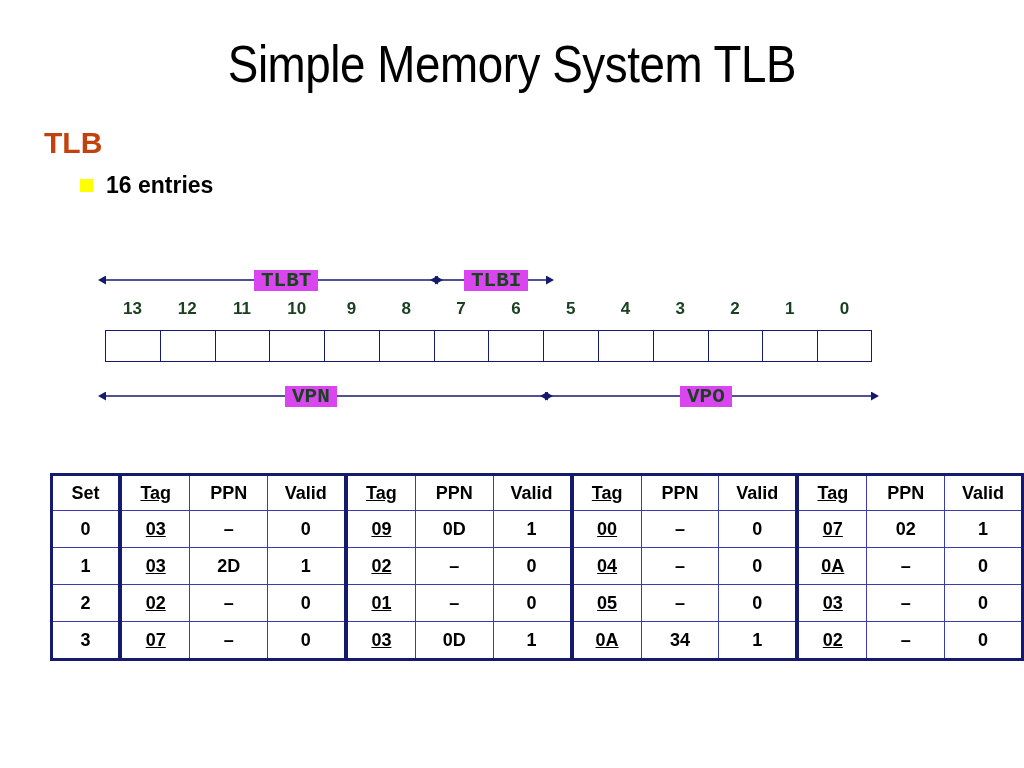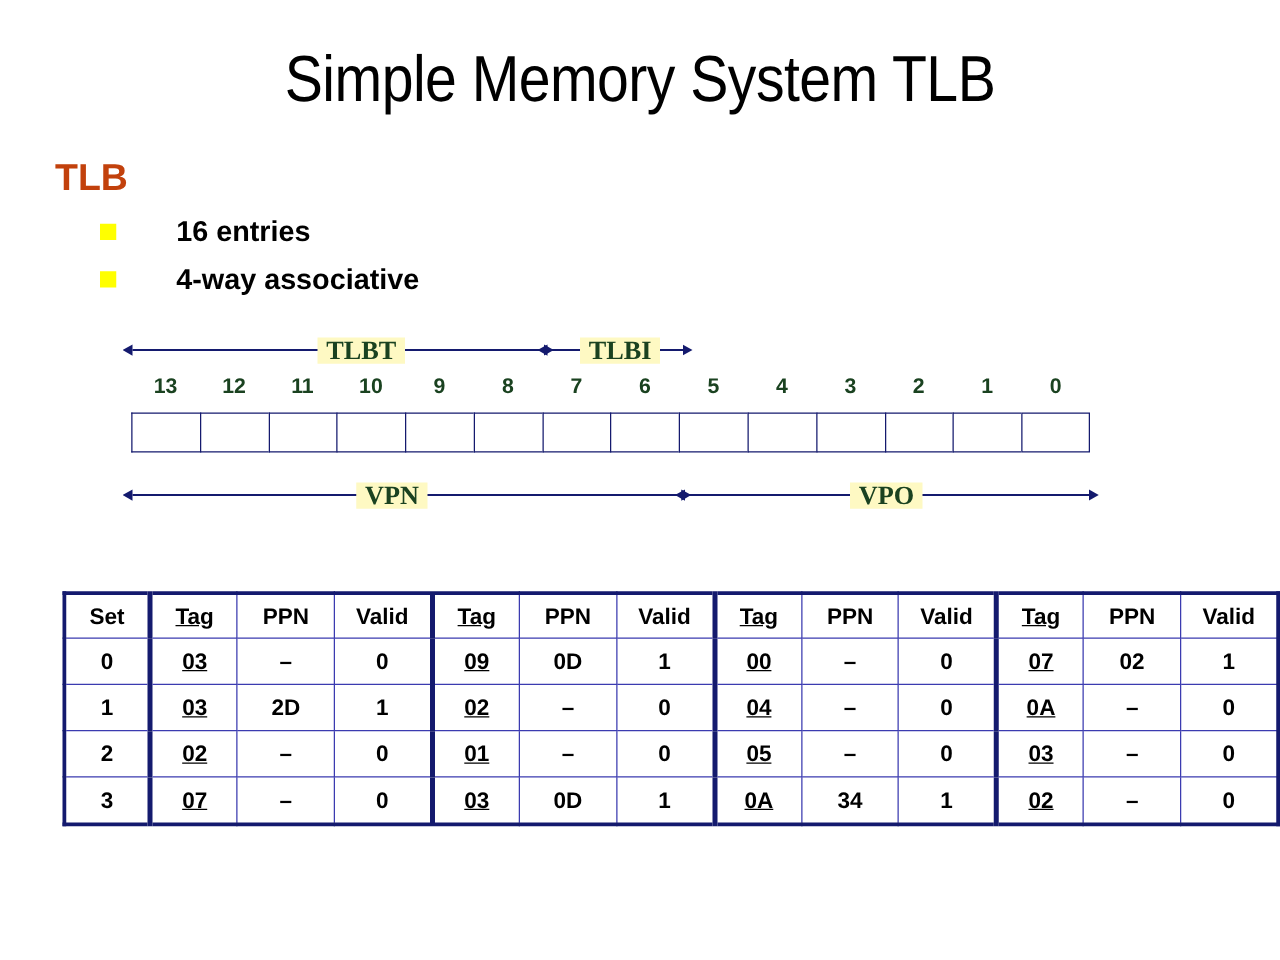--- a/index.html
+++ b/index.html
@@ -58,41 +58,40 @@
     height: 13px;
     background: #ffff00;
     flex: 0 0 13px;
     margin-right: 13px;
   }
   .bullet-text {
     font-size: 23px;
     font-weight: bold;
     color: #000000;
     line-height: 26px;
-    margin-left: 35px;
   }
 
   
   #bitdiagram {
     position: absolute;
     left: 0;
     top: 0;
     width: 1024px;
     height: 768px;
     pointer-events: none;
   }
   .span-label {
     position: absolute;
     color: #1a4220;
     font-size: 21px;
     font-weight: bold;
-    background: #fef9c3;
+    background: #d946ef;
     padding: 0 7px;
     line-height: 21px;
-    font-family: Liberation Serif, serif;
+    font-family: Liberation Mono, monospace;
     white-space: nowrap;
   }
   .bitnum {
     position: absolute;
     color: #1a4220;
     font-size: 17px;
     font-weight: bold;
     text-align: center;
     line-height: 18px;
   }
@@ -147,24 +146,20 @@
 <div id="slide-title">Simple Memory System TLB</div>
 
 <div id="bullet-block">
   <div id="bullet-heading">TLB</div>
 
   <div class="bullet-row">
     <span class="bullet-marker"></span>
     <span class="bullet-text">16 entries</span>
   </div>
 
-  <div class="bullet-row">
-    <span class="bullet-marker"></span>
-    <span class="bullet-text">4-way associative</span>
-  </div>
 </div>
 
 <svg id="bitdiagram" viewBox="0 0 1024 768">
   <defs>
     <marker id="arrL" markerWidth="9" markerHeight="9" refX="8" refY="4.5" orient="auto" markerUnits="userSpaceOnUse">
       <path d="M8,0 L0,4.5 L8,9 Z" fill="#141a6e"></path>
     </marker>
     <marker id="arrR" markerWidth="9" markerHeight="9" refX="1" refY="4.5" orient="auto" markerUnits="userSpaceOnUse">
       <path d="M0,0 L8,4.5 L0,9 Z" fill="#141a6e"></path>
     </marker>

